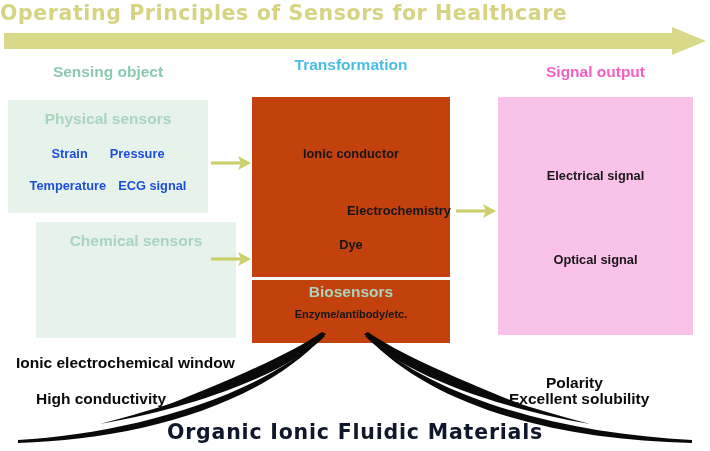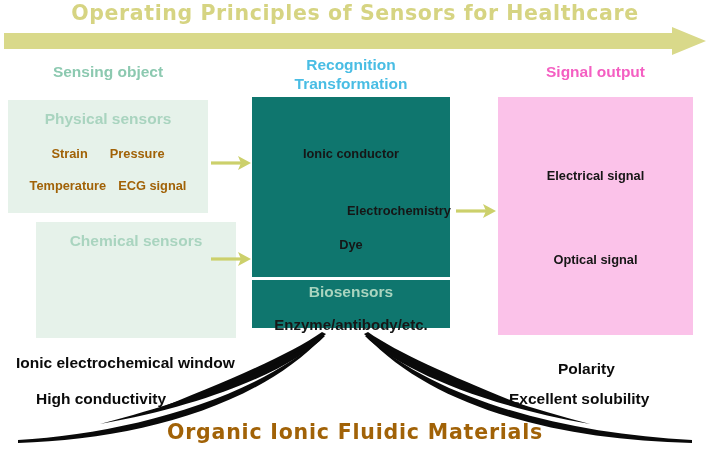--- a/index.html
+++ b/index.html
@@ -21,21 +21,20 @@
     width: 710px;
     height: 451px;
   }
 
   
   .header-title {
     position: absolute;
     left: 0;
     top: 1px;
     width: 710px;
-    text-align: center;
     font-family: "DejaVu Sans", sans-serif;
     font-size: 20.5px;
     font-weight: 700;
     letter-spacing: 0.6px;
     color: #d6d482;
     white-space: nowrap;
   }
   .header-arrow {
     position: absolute;
     left: 0;
@@ -76,21 +75,21 @@
   
   .panel {
     position: absolute;
     box-sizing: border-box;
   }
   .panel-green {
     background: #e6f2ea;
     text-decoration: underline;
   }
   .panel-cyan {
-    background: #0f766e;
+    background: #c2410c;
   }
   .panel-pink {
     background: #fbc2e9;
   }
   #panel-physical {
     left: 8px;
     top: 100px;
     width: 200px;
     height: 113px;
   }
@@ -104,21 +103,21 @@
   #panel-recognition {
     left: 252px;
     top: 97px;
     width: 198px;
     height: 180px;
   }
   #panel-biosensors {
     left: 252px;
     top: 280px;
     width: 198px;
-    height: 48px;
+    height: 63px;
   }
   #panel-signal {
     left: 498px;
     top: 97px;
     width: 195px;
     height: 238px;
   }
 
   .panel-heading {
     position: absolute;
@@ -139,21 +138,21 @@
     left: 0;
     width: 100%;
     display: flex;
     justify-content: center;
     align-items: baseline;
     white-space: nowrap;
   }
   .item {
     font-size: 12.8px;
     font-weight: 700;
-    color: #a16207;
+    color: #1d4ed8;
   }
   .item.wide-gap { margin-left: 22px; }
   .item.small-gap { margin-left: 12px; }
 
   #phys-row-1 { top: 46px; }
   #phys-row-2 { top: 78px; }
   #chem-row-1 { top: 60px; }
 
   .centered-item {
     position: absolute;
@@ -161,21 +160,21 @@
     width: 100%;
     text-align: center;
     font-size: 12.8px;
     font-weight: 700;
     color: #161616;
     white-space: nowrap;
   }
   #rec-item-0 { top: 49px; }
   #rec-item-1 { top: 106px; padding-left: 48px; }
   #rec-item-2 { top: 140px; }
-  #bio-item-0 { top: 36px; font-size: 15px; }
+  #bio-item-0 { top: 28px; font-size: 11px; }
   #sig-item-0 { top: 71px; }
   #sig-item-1 { top: 155px; }
 
   
   .flow-arrow {
     position: absolute;
     width: 42px;
     height: 22px;
   }
   #arrow-phys { left: 210px; top: 152px; }
@@ -185,21 +184,21 @@
   
   .prop-label {
     position: absolute;
     font-size: 15.5px;
     font-weight: 700;
     color: #0b0b0b;
     white-space: nowrap;
   }
   #prop-l0 { left: 16px;  top: 354px; }
   #prop-l1 { left: 36px;  top: 390px; }
-  #prop-r0 { left: 546px; top: 360px; margin-left: 12px; }
+  #prop-r0 { left: 546px; top: 374px; }
   #prop-r1 { left: 509px; top: 390px; text-align: center; }
 
   
   #swoosh {
     position: absolute;
     left: 0;
     top: 330px;
     width: 710px;
     height: 121px;
   }
@@ -208,39 +207,38 @@
   .footer-title {
     position: absolute;
     left: 0;
     top: 420px;
     width: 710px;
     text-align: center;
     font-family: "DejaVu Sans", sans-serif;
     font-size: 20.5px;
     font-weight: 700;
     letter-spacing: 0.8px;
-    color: #a16207;
+    color: #0f172a;
     white-space: nowrap;
   }
 </style>
 </head>
 <body>
 
 <div id="stage">
 
   <div class="header-title">Operating Principles of Sensors for Healthcare</div>
 
   <svg class="header-arrow" viewBox="0 0 710 28" preserveAspectRatio="none">
     <polygon points="4,6 672,6 672,0 706,14 672,28 672,22 4,22" fill="#d9d98a"></polygon>
   </svg>
 
   <div class="col-caption" id="cap-sensing">Sensing object</div>
 
   <div class="col-caption" id="cap-recognition">
-    <div>Recognition</div>
     <div>Transformation</div>
   </div>
 
   <div class="col-caption" id="cap-signal">Signal output</div>
 
   <div class="panel panel-green" id="panel-physical">
     <div class="panel-heading" id="heading-physical">Physical sensors</div>
     <div class="item-row" id="phys-row-1">
       <span class="item">Strain</span>
       <span class="item wide-gap">Pressure</span>

